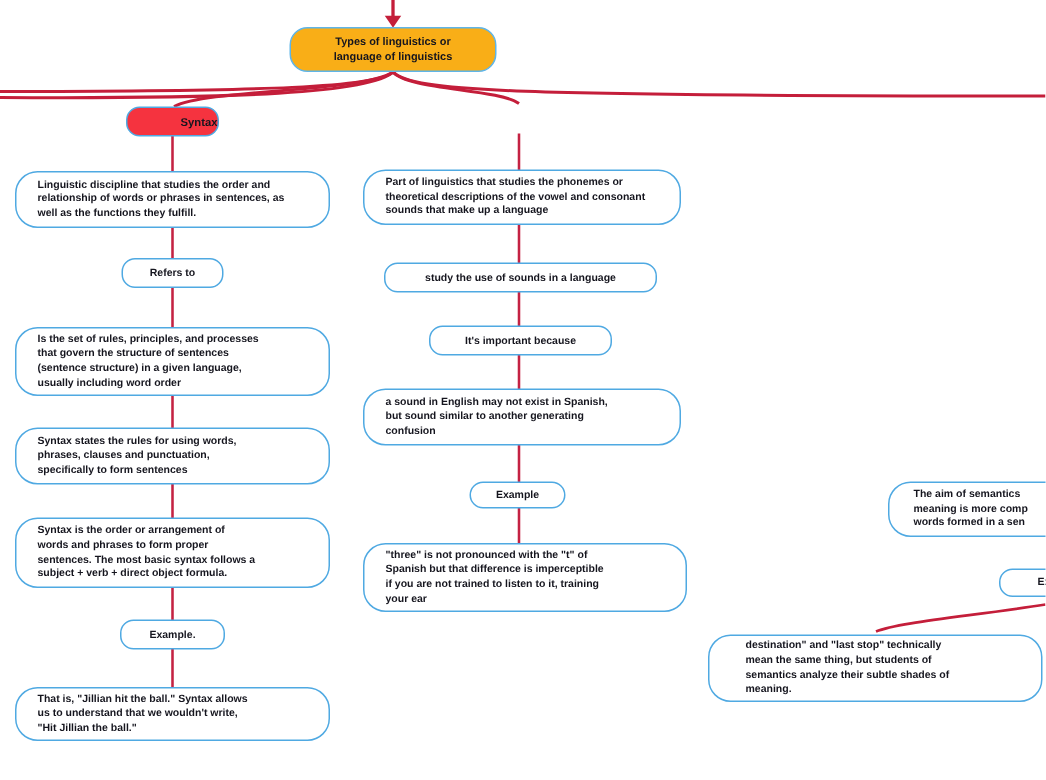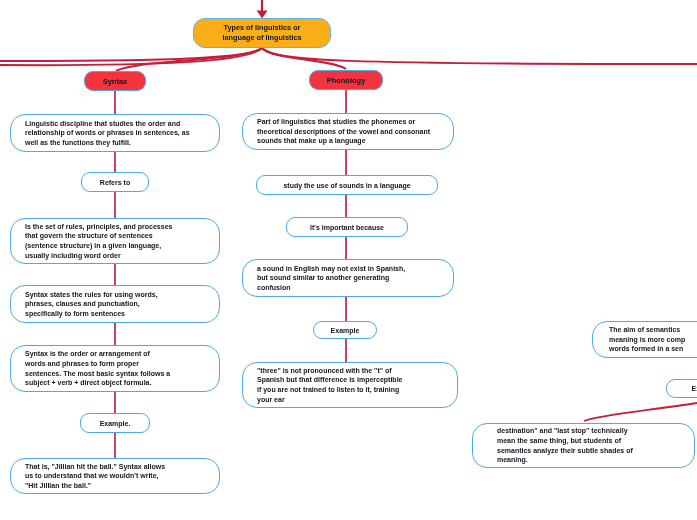--- a/index.html
+++ b/index.html
@@ -75,25 +75,22 @@
     <path d="M346,89 L346,363" stroke="#c42242" stroke-width="1.7" fill="none"></path>
 
     <path d="M697,403 C645,411 598,415 584,421" stroke="#c41e3a" stroke-width="1.8" fill="none"></path>
   </svg>
 
   <div class="node root-node" style="left:193px; top:18px; width:138px; height:30px; background:#f9ae17;">
     <div class="tline">Types of linguistics or</div>
     <div class="tline">language of linguistics</div>
   </div>
 
-  <div class="node branch-pill" style="left:84px; top:71px; width:62px; height:20px; background:#f5333f;">
+  <div class="node branch-pill" style="left:84px; top:71px; width:62px; height:20px; background:#f5333f;align-items:flex-end;">
     <div class="tline">Syntax</div>
-  </div>
-  <div class="node branch-pill" style="left:309px; top:70px; width:74px; height:20px; background:#f5333f;">
-    <div class="tline">Phonology</div>
   </div>
 
   <div class="node text-node" style="left:10px; top:114px; width:210px; height:38px;">
     <div class="tline">Linguistic discipline that studies the order and</div>
     <div class="tline">relationship of words or phrases in sentences, as</div>
     <div class="tline">well as the functions they fulfill.</div>
   </div>
 
   <div class="node pill" style="left:81px; top:172px; width:68px; height:20px;">
     <div class="tline">Refers to</div>

